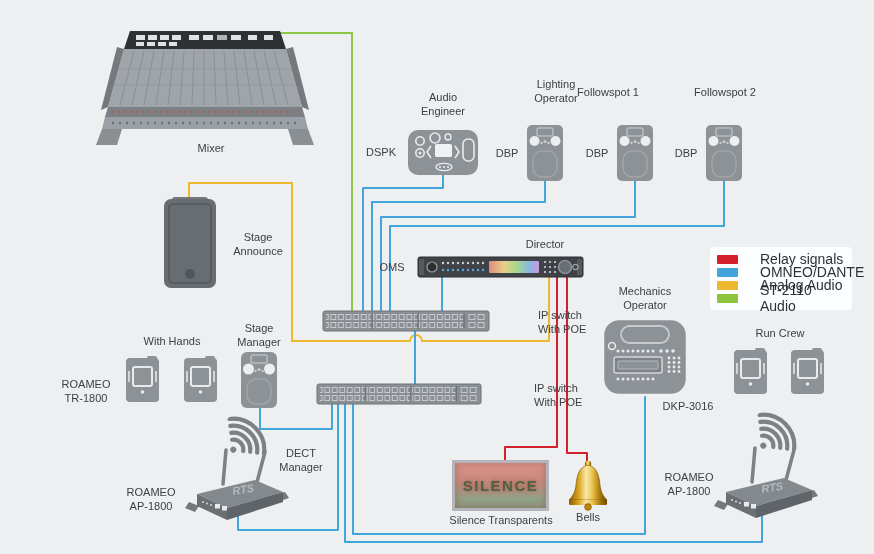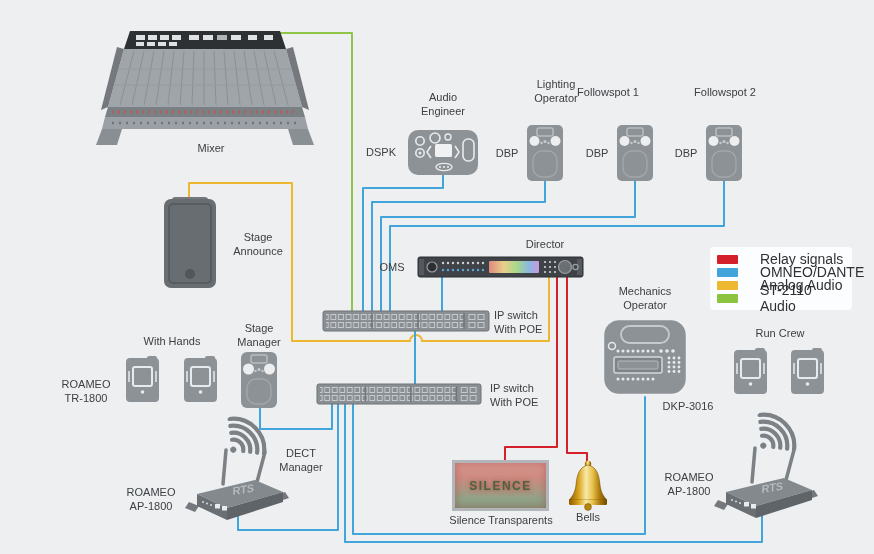--- a/index.html
+++ b/index.html
@@ -1,34 +1,34 @@
 <!DOCTYPE html>
 <html><head>
 <meta charset="utf-8">
 <style>
   html,body{margin:0;padding:0;}
   body{font-family:"Liberation Sans",sans-serif;}
   #stage{position:relative;width:874px;height:554px;background:#edeff1;overflow:hidden;}
   .abs{position:absolute;}
   .lbl{position:absolute;font:11px/14px "Liberation Sans",sans-serif;color:#3d4043;text-align:center;white-space:pre-line;}
-  .lbl.left{text-align:left;}
+  .lbl.left{text-align:left;margin-left:44px;}
   .lbl.right{text-align:center;}
   svg{display:block;}
   .ln{fill:none;stroke-width:2;stroke-linejoin:round;}
   .ln.g{stroke:#8fc647}
   .ln.y{stroke:#edb72f}
   .ln.b{stroke:#41a5dc}
   .ln.r{stroke:#d4202a}
   
   .sign{position:absolute;left:452px;top:460px;width:91px;height:45px;
     border:3px solid #b2b6ba;
     background:linear-gradient(180deg,#d8988e 0%,#cf8b81 30%,#b29584 55%,#90a286 80%,#8a9e82 100%);
     box-shadow:inset 0 0 9px rgba(150,40,40,.4);
     display:flex;align-items:center;justify-content:center;}
-  .sign span{font-weight:bold;font-size:12px;letter-spacing:1.5px;color:#4f6247;
+  .sign span{font-weight:bold;font-size:15px;letter-spacing:1.5px;color:#4f6247;
     text-shadow:0 0 5px rgba(200,60,50,.85),0 0 2px rgba(110,150,90,.6);}
   
   .legend{position:absolute;left:710px;top:247px;width:128px;padding:5px 7px;
     background:rgba(253,254,255,.92);border-radius:4px;}
   .lrow{display:flex;align-items:center;height:12px;margin:1px 0;}
   .sw{width:21px;height:9px;border-radius:1px;flex:0 0 auto;}
   .sw0{background:#d4202a}.sw1{background:#41a5dc}.sw2{background:#edb72f}.sw3{background:#8cc43f}
   .lrow span{margin-left:22px;font-size:14px;color:#2e3133;}
 </style>
 </head>

